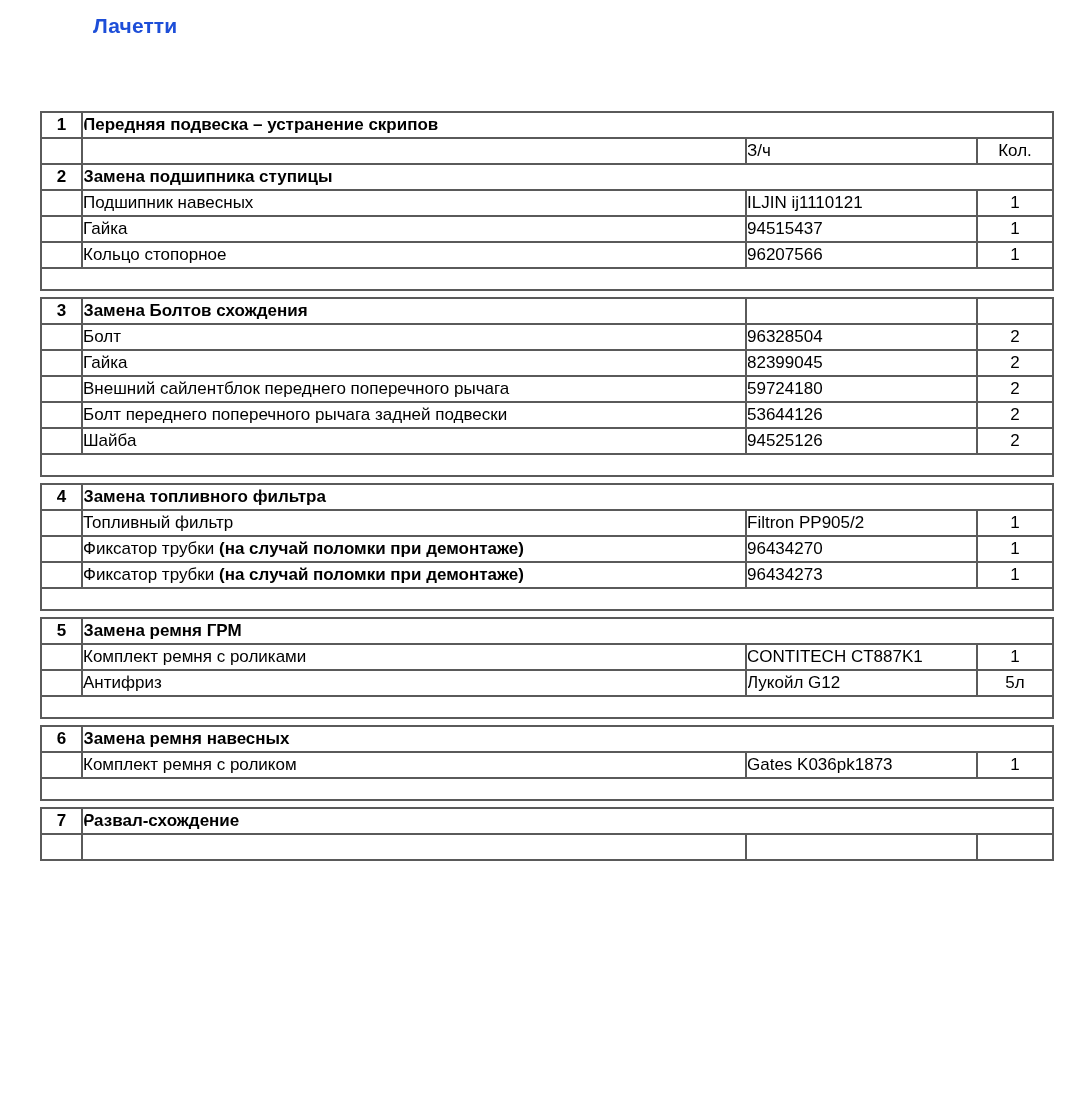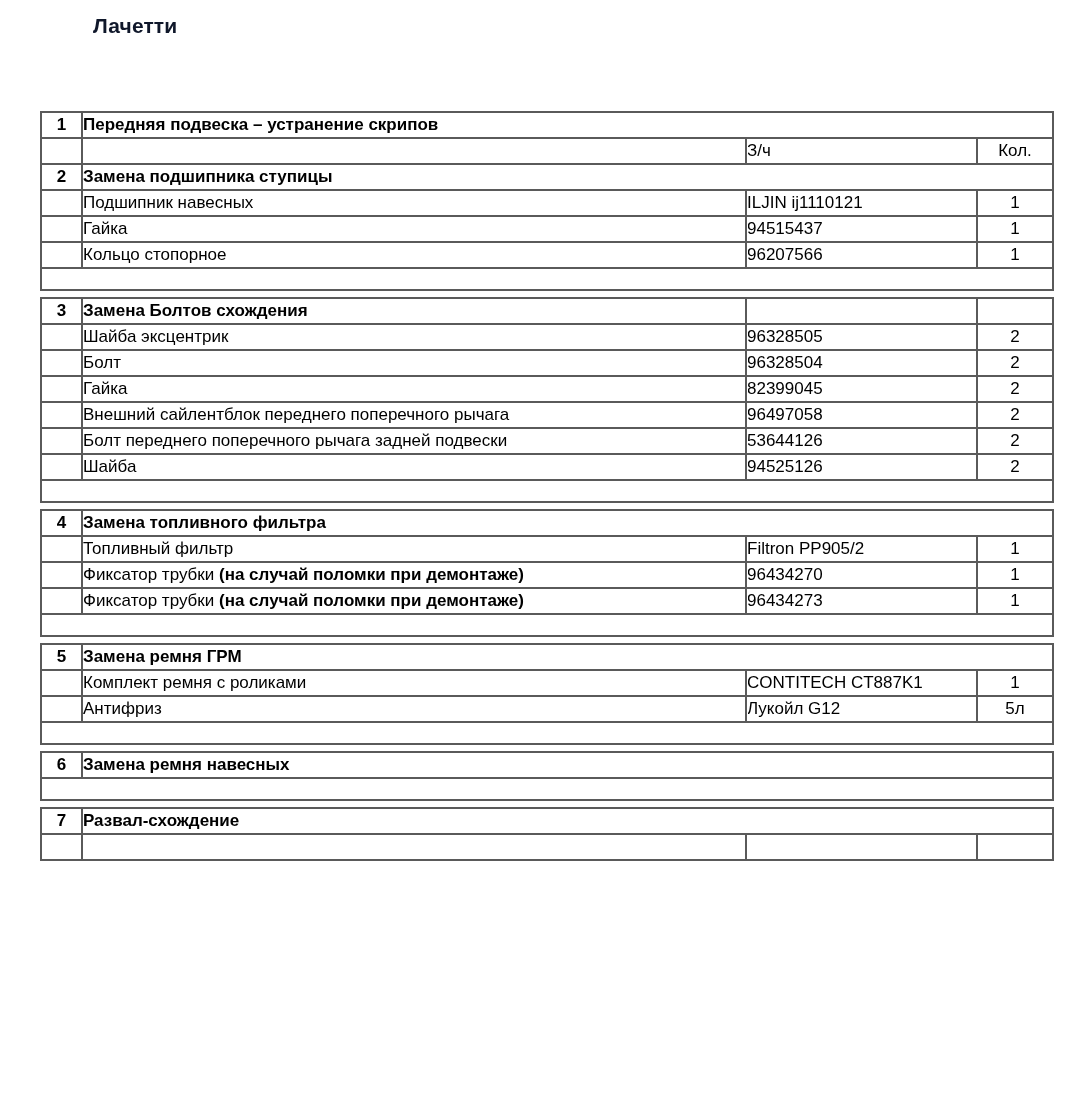--- a/index.html
+++ b/index.html
@@ -23,21 +23,21 @@
     background: #fff;
   }
 
   .doc-title {
     position: absolute;
     left: 93px;
     top: 14px;
     font-size: 21px;
     font-weight: bold;
     letter-spacing: 0.1px;
-    color: #0f172a;
+    color: #1d4ed8;
     white-space: nowrap;
   }
 
   .table-wrap {
     position: absolute;
     left: 40px;
     top: 111px;
     width: 1012px;
   }
 
@@ -72,20 +72,21 @@
 
   
   td.name {
     padding-left: 10px;
     text-align: left;
     white-space: nowrap;
     overflow: hidden;
   }
   td.name.hdr {
     font-weight: bold;
+    border-radius: 13px;
   }
 
   td.part {
     padding-left: 9px;
     text-align: left;
     white-space: nowrap;
     overflow: hidden;
     border-radius: 7px;
   }
 
@@ -162,40 +163,34 @@
             <td colspan="4"></td>
           </tr>
           <tr>
             <td class="num">3</td>
             <td class="name hdr">Замена Болтов схождения</td>
             <td class="part"></td>
             <td class="qty"></td>
           </tr>
           <tr>
             <td class="num"></td>
-            <td class="name">Шайба эксцентрик</td>
-            <td class="part">96328505</td>
-            <td class="qty">2</td>
-          </tr>
-          <tr>
-            <td class="num"></td>
             <td class="name">Болт</td>
             <td class="part">96328504</td>
             <td class="qty">2</td>
           </tr>
           <tr>
             <td class="num"></td>
             <td class="name">Гайка</td>
             <td class="part">82399045</td>
             <td class="qty">2</td>
           </tr>
           <tr>
             <td class="num"></td>
             <td class="name">Внешний сайлентблок переднего поперечного рычага</td>
-            <td class="part">96497058</td>
+            <td class="part">59724180</td>
             <td class="qty">2</td>
           </tr>
           <tr>
             <td class="num"></td>
             <td class="name">Болт переднего поперечного рычага задней подвески</td>
             <td class="part">53644126</td>
             <td class="qty">2</td>
           </tr>
           <tr>
             <td class="num"></td>
@@ -256,20 +251,26 @@
           <tr class="spacer">
             <td colspan="4"></td>
           </tr>
           <tr class="gap">
             <td colspan="4"></td>
           </tr>
           <tr>
             <td class="num">6</td>
             <td class="name hdr" colspan="3">Замена ремня навесных</td>
           </tr>
+          <tr>
+            <td class="num"></td>
+            <td class="name">Комплект ремня с роликом</td>
+            <td class="part">Gates K036pk1873</td>
+            <td class="qty">1</td>
+          </tr>
           <tr class="spacer">
             <td colspan="4"></td>
           </tr>
           <tr class="gap">
             <td colspan="4"></td>
           </tr>
           <tr>
             <td class="num">7</td>
             <td class="name hdr" colspan="3">Развал-схождение</td>
           </tr>

